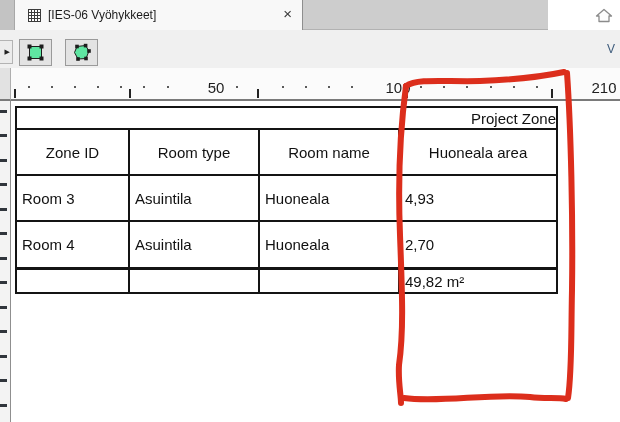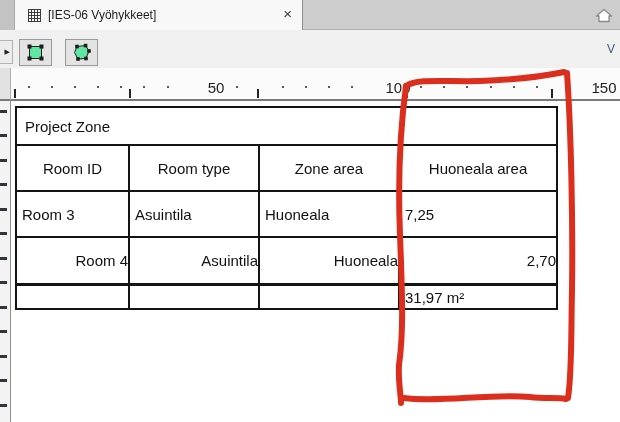--- a/index.html
+++ b/index.html
@@ -2,21 +2,21 @@
 <html style="--annotation-red: #dc2e1c; --tool-green: #5fe6a2; --icon-blue: #4585c4;"><head>
 <meta charset="utf-8">
 <style>
   html,body{margin:0;padding:0;}
   .screen{
     position:relative;width:620px;height:422px;overflow:hidden;
     background:#ffffff;font-family:"Liberation Sans",sans-serif;
     -webkit-font-smoothing:antialiased;
   }
   
-  .tabbar{position:absolute;left:0;top:0;width:620px;height:30px;background:#cdcdcd;border-bottom:1px solid #b2b2b2;box-sizing:border-box;}
+  .tabbar{position:absolute;left:0;top:0;width:548px;height:30px;background:#cdcdcd;border-bottom:1px solid #b2b2b2;box-sizing:border-box;}
   .tabbar-edge{position:absolute;left:0;top:0;width:15px;height:30px;background:#c3c3c3;border-right:1px solid #a7a7a7;box-sizing:border-box;}
   .tab{position:absolute;top:0;height:30px;display:flex;align-items:center;box-sizing:border-box;}
   .tab.active{left:15px;width:288px;background:#f8f8f8;border-right:1px solid #8e8e8e;padding-left:13px;}
   .tab.t2{left:303px;width:287px;border-right:1px solid #9d9d9d;padding-left:9px;}
   .tab.t3{left:590px;width:30px;padding-left:5px;}
   .tab .ticon{flex:0 0 auto;display:block;}
   .tab .tlabel{font-size:12px;color:#1c1c1c;margin-left:7px;white-space:nowrap;overflow:hidden;}
   .tab .tclose{position:absolute;right:10px;top:6px;font-size:15px;line-height:15px;color:#3a3a3a;cursor:default;}
   
   .toolbar{position:absolute;left:0;top:30px;width:620px;height:38px;background:#f0f0f0;box-sizing:border-box;}
@@ -31,26 +31,26 @@
   .ruler-h .hmark{position:absolute;top:21px;width:2px;height:9px;background:#232323;}
   .ruler-h .hlabel{position:absolute;top:11px;width:28px;text-align:center;font-size:15px;color:#1f1f1f;margin-left:24px;}
   .ruler-corner{position:absolute;left:0;top:68px;width:11px;height:33px;background:#e2e2e2;border-right:1px solid #aeaeae;border-bottom:2px solid #7a7a7a;box-sizing:border-box;z-index:2;}
   .ruler-v{position:absolute;left:0;top:101px;width:11px;height:321px;background:#f3f3f3;border-right:1px solid #8f8f8f;box-sizing:border-box;}
   .ruler-v .vtick{position:absolute;left:0;width:7px;height:3px;background:#30353c;}
   
   .canvas{position:absolute;left:11px;top:101px;width:609px;height:321px;background:#ffffff;}
   table.schedule{position:absolute;left:15px;top:106px;border-collapse:collapse;table-layout:fixed;width:541px;color:#111;}
   table.schedule{border:2px solid #141414;}
   table.schedule td{border:2px solid #141414;font-size:15px;padding:0 0 0 5px;vertical-align:middle;overflow:hidden;white-space:nowrap;}
-  tr.title-row td{height:20px;text-align:left;padding:8px;}
+  tr.title-row td{height:20px;text-align:right;padding:0;}
   tr.header-row td{height:44px;text-align:center;padding:0;}
   tr.dr1 td{height:28px;}
   tr.dr2 td{height:45px;}
   tr.dr3 td{height:44px;margin-top:32px;}
-  tr.dr4 td{height:45px;text-align:right;}
+  tr.dr4 td{height:45px;}
   tr.total-row td{height:22px;border-top:3px solid #141414;}
   
   .annotation{position:absolute;left:0;top:0;width:620px;height:422px;pointer-events:none;z-index:10;}
   .annotation path{fill:none;stroke:var(--annotation-red,#dc2e1c);stroke-width:6;stroke-linecap:round;stroke-linejoin:round;}
   
   .fill-green{fill:var(--tool-green,#5fe6a2);}
   .stroke-blue{stroke:var(--icon-blue,#4585c4);}
 </style>
 </head>
 <body>
@@ -103,21 +103,21 @@
         <rect x="6.2" y="15.2" width="3.6" height="3.6" fill="#1d1d1d"></rect>
       </svg>
     </button>
 
     <span class="toolbar-right-text">V</span>
   </div>
 
   <div class="ruler-h" id="rulerH">
     <span class="hlabel" style="left:178px;">50</span>
     <span class="hlabel" style="left:360px;">100</span>
-    <span class="hlabel" style="left:566px;">150</span>
+    <span class="hlabel" style="left:566px;">210</span>
   <div class="hdot" style="left: 28px;"></div>
       <div class="hdot" style="left: 51px;"></div>
       <div class="hdot" style="left: 74px;"></div>
       <div class="hdot" style="left: 97px;"></div>
       <div class="hdot" style="left: 120px;"></div>
       <div class="hdot" style="left: 143px;"></div>
       <div class="hdot" style="left: 167px;"></div>
       <div class="hdot" style="left: 213px;"></div>
       <div class="hdot" style="left: 236px;"></div>
       <div class="hdot" style="left: 282px;"></div>
@@ -162,42 +162,42 @@
       <col style="width:113px">
         <col style="width:130px">
         <col style="width:140px">
         <col style="width:158px">
     </colgroup>
     <tbody>
         <tr class="title-row">
       <td colspan="4">Project Zone</td>
     </tr>
     <tr class="header-row">
-      <td>Room ID</td>
+      <td>Zone ID</td>
       <td>Room type</td>
-      <td>Zone area</td>
+      <td>Room name</td>
       <td>Huoneala area</td>
     </tr>
     <tr class="dr3">
       <td>Room 3</td>
       <td>Asuintila</td>
       <td>Huoneala</td>
-      <td>7,25</td>
+      <td>4,93</td>
     </tr>
     <tr class="dr4">
       <td>Room 4</td>
       <td>Asuintila</td>
       <td>Huoneala</td>
       <td>2,70</td>
     </tr>
     <tr class="total-row">
       <td></td>
       <td></td>
       <td></td>
-      <td>31,97 m²</td>
+      <td>49,82 m²</td>
     </tr>
   </tbody>
     </table>
 
   <svg class="annotation" viewBox="0 0 620 422">
     <path d="M406 86 C 400 130, 398 185, 400 235 C 402 290, 404 330, 399 365 C 398 382, 401 395, 401 403"></path>
     <path d="M404 398 C 440 403, 490 393, 530 397 C 545 399, 558 397, 566 399"></path>
     <path d="M567 73 C 571 130, 573 220, 572 290 C 571 335, 572 372, 568 398"></path>
     <path d="M406 86 C 418 78, 445 82, 480 81 C 510 80, 545 76, 564 72"></path>
   </svg>

